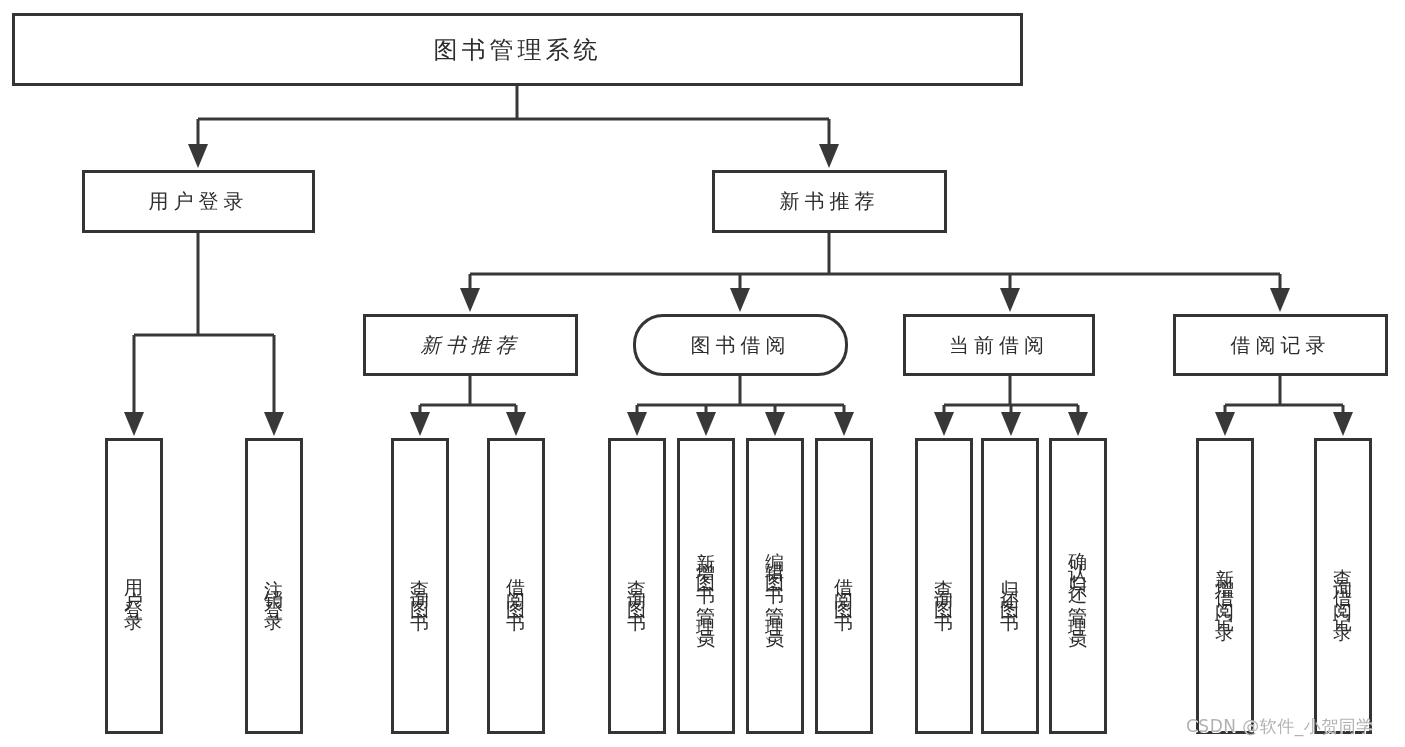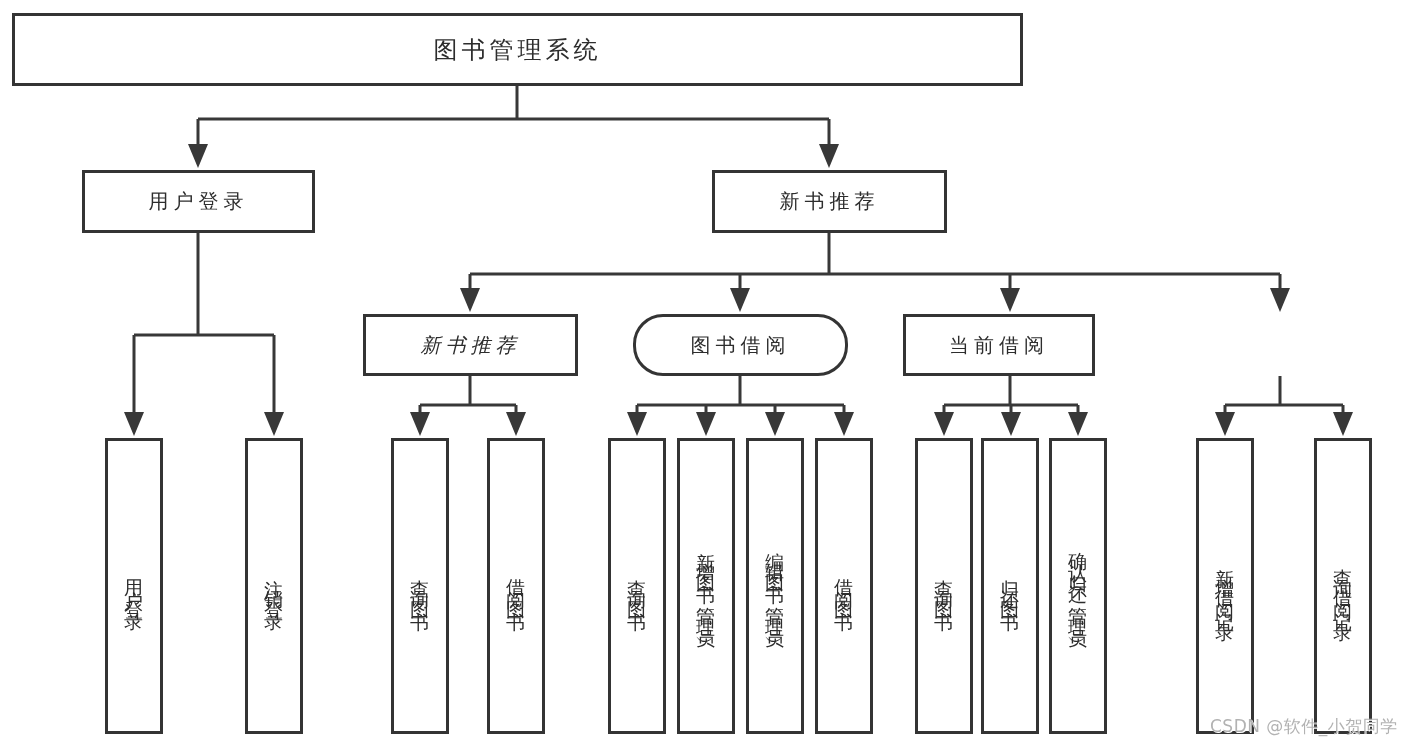--- a/index.html
+++ b/index.html
@@ -24,21 +24,21 @@
   }
   .root-label{font-size:24px;letter-spacing:4px;}
   .lvl-label{font-size:20px;letter-spacing:5px;}
   .leaf-text{
     writing-mode:vertical-lr;text-orientation:mixed;
     font-size:19px;letter-spacing:11px;line-height:1;white-space:nowrap;
   }
   .watermark{
     position:absolute;left:1186px;top:715px;z-index:3;
     font-size:17px;letter-spacing:.5px;white-space:nowrap;
-    color:var(--watermark);text-shadow:1px 1px 0 #ffffff;margin-left:24px;
+    color:var(--watermark);text-shadow:1px 1px 0 #ffffff;
   }
 </style>
 </head>
 <body>
 
 <div class="canvas">
 
   <svg class="connectors" width="1405" height="747" viewBox="0 0 1405 747">
 
     <path class="c-line" d="M517,69 V119 M198,119 H829 M198,119 V148 M829,119 V148"></path>
@@ -88,20 +88,23 @@
 
   <div class="box" style="left:363px;top:314px;width:215px;height:62px;font-style:italic;">
     <span class="lvl-label">新书推荐</span>
   </div>
   <div class="box" style="left:633px;top:314px;width:215px;height:62px;border-radius:30px;">
     <span class="lvl-label">图书借阅</span>
   </div>
   <div class="box" style="left:903px;top:314px;width:192px;height:62px;">
     <span class="lvl-label">当前借阅</span>
   </div>
+  <div class="box" style="left:1173px;top:314px;width:215px;height:62px;">
+    <span class="lvl-label">借阅记录</span>
+  </div>
 
   <div class="box" style="left:105px;top:438px;width:58px;height:296px;">
     <span class="leaf-text">用户登录</span>
   </div>
   <div class="box" style="left:245px;top:438px;width:58px;height:296px;">
     <span class="leaf-text">注销登录</span>
   </div>
 
   <div class="box" style="left:391px;top:438px;width:58px;height:296px;">
     <span class="leaf-text">查询图书</span>

